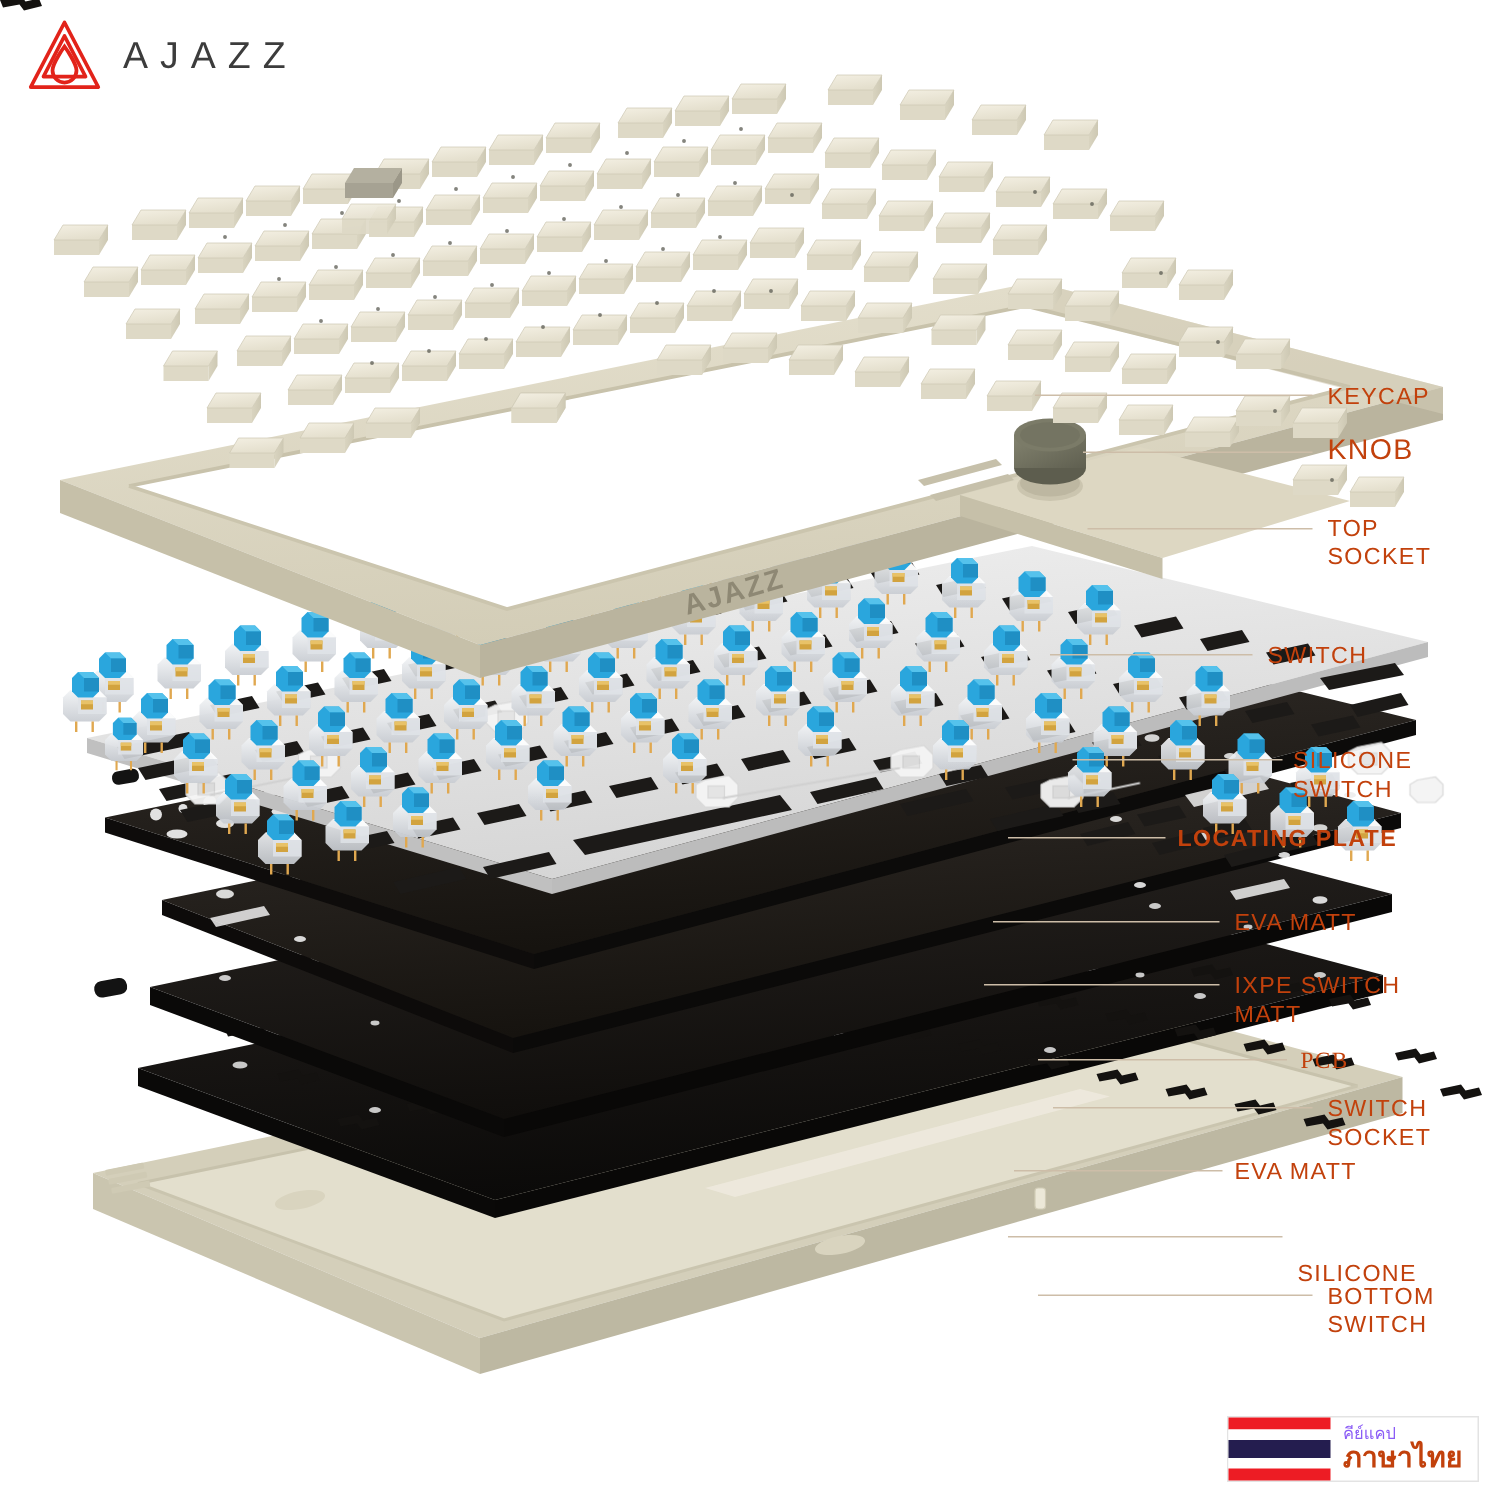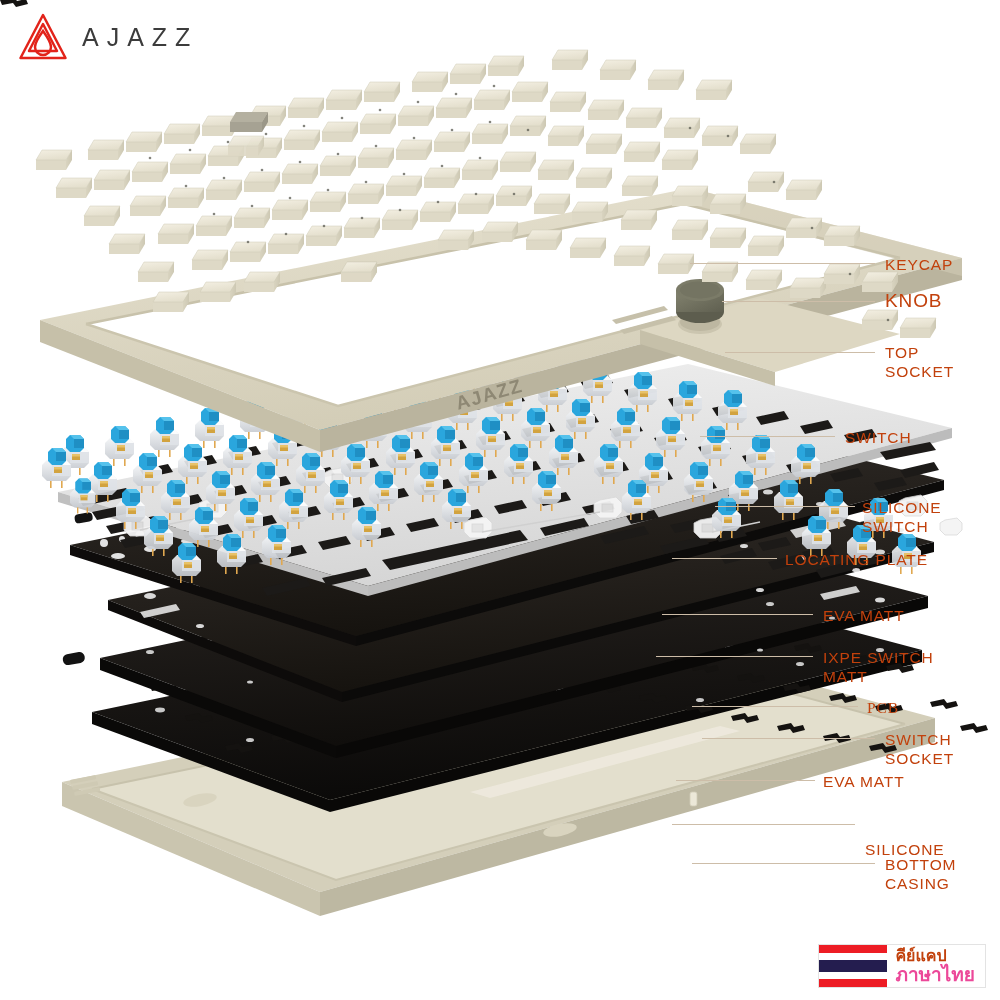--- a/index.html
+++ b/index.html
@@ -69,22 +69,22 @@
   #thai-flag i { display:block; width:100%; }
   #thai-flag i.r { background:#ED1C24; height:18%; }
   #thai-flag i.w { background:#ffffff; height:18%; }
   #thai-flag i.b { background:#241D4F; height:28%; }
   #thai-text {
     padding: 2px 10px 2px 8px;
     display:flex; flex-direction:column;
     justify-content:center; align-items:flex-start;
     line-height: 1.0;
   }
-  #thai-line1 { font-size: 16px; color:#c2410c; font-weight:700; }
-  #thai-line2 { font-size: 19px; color:#ec4899; font-weight:700; margin-top:1px; }
+  #thai-line1 { font-size: 11px; color:#8b5cf6; font-weight:400; }
+  #thai-line2 { font-size: 19px; color:#c2410c; font-weight:700; margin-top:1px; }
 </style>
 </head>
 <body>
 
 <div id="page">
 
   <div id="brand">
     <svg id="brand-mark" viewBox="0 0 100 100">
       <g fill="none" stroke="#E2231A" stroke-width="5" stroke-linejoin="round">
         <path d="M50 6 L95 92 L5 92 Z"></path>
@@ -891,21 +891,21 @@
 SOCKET</div>
 
   <div class="leader" style="left:700px; top:436px; width:135px;"></div>
   <div class="callout" style="left:845px; top:428px;">SWITCH</div>
 
   <div class="leader" style="left:715px; top:506px; width:140px;"></div>
   <div class="callout" style="left:862px; top:498px;">SILICONE
 SWITCH</div>
 
   <div class="leader" style="left:672px; top:558px; width:105px;"></div>
-  <div class="callout" style="left:785px; top:550px;">LOCATING PLATE</div>
+  <div class="callout" style="left:785px; top:550px;font-weight:bold;">LOCATING PLATE</div>
 
   <div class="leader" style="left:662px; top:614px; width:151px;"></div>
   <div class="callout" style="left:823px; top:606px;">EVA MATT</div>
 
   <div class="leader" style="left:656px; top:656px; width:157px;"></div>
   <div class="callout" style="left:823px; top:648px;">IXPE SWITCH
 MATT</div>
 
   <div class="leader" style="left:692px; top:706px; width:166px;"></div>
   <div class="callout" style="left:867px; top:698px;font-family:Liberation Serif, serif;">PCB</div>
@@ -915,21 +915,21 @@
 SOCKET</div>
 
   <div class="leader" style="left:676px; top:780px; width:139px;"></div>
   <div class="callout" style="left:823px; top:772px;">EVA MATT</div>
 
   <div class="leader" style="left:672px; top:824px; width:183px;"></div>
   <div class="callout" style="left:865px; top:816px;margin-top:24px;">SILICONE</div>
 
   <div class="leader" style="left:692px; top:863px; width:183px;"></div>
   <div class="callout" style="left:885px; top:855px;">BOTTOM
-CASING</div>
+SWITCH</div>
 
   <div id="thai-badge">
     <div id="thai-flag">
       <i class="r"></i>
         <i class="w"></i>
         <i class="b"></i>
         <i class="w"></i>
         <i class="r"></i>
     </div>
     <div id="thai-text">

